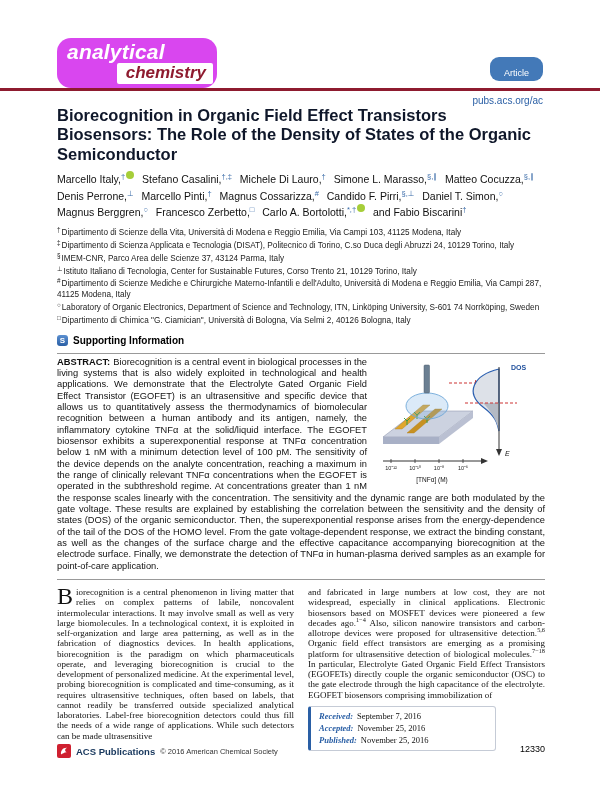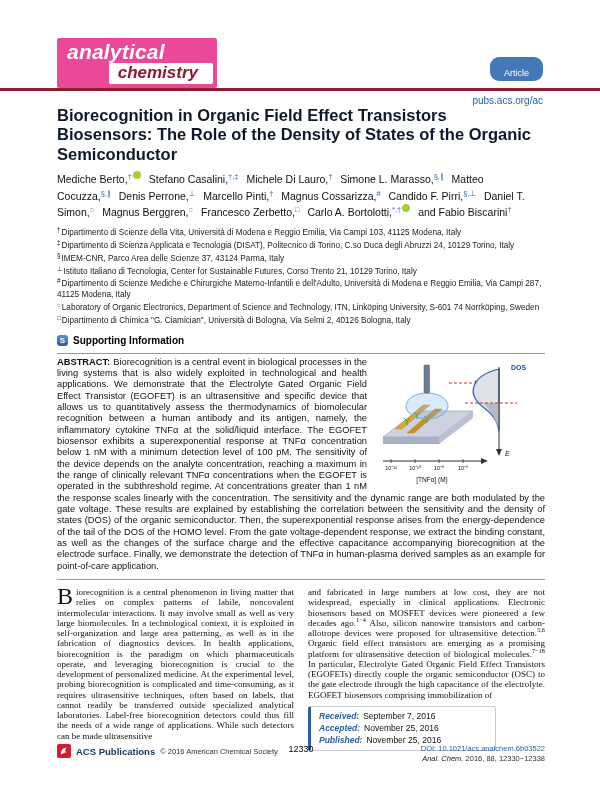--- a/index.html
+++ b/index.html
@@ -1,23 +1,23 @@
 <!DOCTYPE html>
 <html><head>
 <meta charset="utf-8">
 <title>Paper</title>
 <style>
   html,body{margin:0;padding:0;background:#ffffff;}
   body{width:600px;height:785px;position:relative;font-family:"Liberation Sans",sans-serif;color:#111;overflow:hidden;}
   .page{position:absolute;left:0;top:0;right:0;bottom:0;}
 
   
-  .logo-box{position:absolute;left:57px;top:38px;width:160px;height:50px;background:#ec4899;border-radius:2px;}
+  .logo-box{position:absolute;left:57px;top:38px;width:160px;height:50px;background:#d946ef;border-radius:14px;}
   .logo-analytical{position:absolute;left:10px;top:2px;color:#fff;font-style:italic;font-weight:bold;font-size:21px;letter-spacing:.2px;}
-  .logo-chem-chip{position:absolute;right:4px;bottom:4px;background:#fff;padding:0 15px 1px 9px;border-radius:2px;}
+  .logo-chem-chip{position:absolute;right:4px;bottom:4px;background:#fff;padding:0 7px 1px 9px;border-radius:2px;}
   .logo-chemistry{color:#8e1b2f;font-style:italic;font-weight:bold;font-size:17px;}
   .article-badge{position:absolute;right:57px;top:57px;background:#4379b8;color:#fff;font-size:9px;padding:11px 14px 3px;border-radius:9px;}
   .red-rule{position:absolute;left:0;top:88px;width:600px;height:3px;background:#8e1b2f;}
   .pubs-url{position:absolute;right:57px;top:95px;color:#2a5fa5;font-size:10px;text-decoration:none;}
 
   .content{position:absolute;left:57px;right:55px;top:106px;}
   .title{font-size:16.5px;font-weight:bold;line-height:1.17;color:#0f172a;}
   .authors{margin:7px 0 0;font-size:10.5px;line-height:1.5;}
   .author{margin-right:5px;}
   .author .sup{color:#3a6ba8;font-size:7.5px;vertical-align:4px;}
@@ -30,21 +30,21 @@
 
   .abstract{margin-top:3px;font-size:9.3px;line-height:1.22;text-align:justify;color:#111;}
   .abstract .label{font-weight:bold;margin-right:3px;}
   .figure{float:right;width:168px;height:130px;margin-left:10px;margin-bottom:2px;background:#fff;}
 
   .body-cols{display:flex;gap:14px;margin-top:7px;font-family:"Liberation Serif",serif;font-size:9px;line-height:1.14;text-align:justify;color:#111;}
   .col{flex:1;min-width:0;}
   .dropcap{float:left;font-size:24px;line-height:19px;padding-right:3px;}
   sup.ref{font-size:6.3px;line-height:0;}
 
-  .dates-box{margin-top:6px;border:1px solid #c5cbd6;border-left:3px solid #2a5fa5;border-radius:3px;padding:4px 8px;width:168px;font-size:8.5px;line-height:1.4;font-family:Liberation Sans, sans-serif;text-align:left;}
+  .dates-box{margin-top:6px;border:1px solid #c5cbd6;border-left:3px solid #2a5fa5;border-radius:3px;padding:4px 8px;width:168px;font-size:8.5px;line-height:1.4;font-family:Liberation Serif, serif;text-align:left;}
   .dates-box .dlabel{color:#2a5fa5;font-style:italic;font-weight:bold;margin-right:4px;}
 
   .footer{position:absolute;left:57px;right:55px;top:744px;display:flex;align-items:flex-start;font-size:7.5px;color:#333;}
   .footer .left{display:flex;align-items:center;gap:5px;flex:1;}
   .acs-wordmark{font-weight:bold;color:#16365c;font-size:9.5px;}
   .footer .center{flex:0 0 auto;text-align:center;font-size:9px;color:#000;}
   .footer .right{flex:1;text-align:right;line-height:1.35;}
   .doi{color:#2a5fa5;}
   .cit-journal{font-style:italic;color:#222;}
 </style>
@@ -61,21 +61,21 @@
   </div>
   <div class="article-badge">Article</div>
   <div class="red-rule"></div>
   <a class="pubs-url" href="#">pubs.acs.org/ac</a>
 
   <div class="content">
 
     <div class="title">Biorecognition in Organic Field Effect Transistors Biosensors: The Role of the Density of States of the Organic Semiconductor</div>
 
     <p class="authors">
-      <span class="author"><span>Mediche Berto,</span><span class="sup">†</span><span class="orcid"></span></span>
+      <span class="author"><span>Marcello Italy,</span><span class="sup">†</span><span class="orcid"></span></span>
       <span class="author"><span>Stefano Casalini,</span><span class="sup">†,‡</span></span>
       <span class="author"><span>Michele Di Lauro,</span><span class="sup">†</span></span>
       <span class="author"><span>Simone L. Marasso,</span><span class="sup">§,∥</span></span>
       <span class="author"><span>Matteo Cocuzza,</span><span class="sup">§,∥</span></span>
       <span class="author"><span>Denis Perrone,</span><span class="sup">⊥</span></span>
       <span class="author"><span>Marcello Pinti,</span><span class="sup">†</span></span>
       <span class="author"><span>Magnus Cossarizza,</span><span class="sup">#</span></span>
       <span class="author"><span>Candido F. Pirri,</span><span class="sup">§,⊥</span></span>
       <span class="author"><span>Daniel T. Simon,</span><span class="sup">○</span></span>
       <span class="author"><span>Magnus Berggren,</span><span class="sup">○</span></span>
@@ -169,19 +169,15 @@
   <div class="footer">
     <div class="left">
       <svg width="14" height="14" viewBox="0 0 14 14">
         <rect x="0" y="0" width="14" height="14" rx="2" fill="#cf2030"></rect>
         <path d="M4,10.5 C3.5,6.5 6,3.5 10,3.8 C7.6,5 7.4,7 9.6,8.2 C7,8.6 5.6,9.4 4,10.5 Z" fill="#ffffff"></path>
       </svg>
       <span class="acs-wordmark">ACS Publications</span>
       <span>© 2016 American Chemical Society</span>
     </div>
     <div class="center">12330</div>
-    <div class="right">
-      <div class="doi">DOI: 10.1021/acs.analchem.6b03522</div>
-      <div><span class="cit-journal">Anal. Chem.</span><span> 2016, 88, 12330−12338</span></div>
-    </div>
   </div>
 
 </div>
 
 </body></html>

